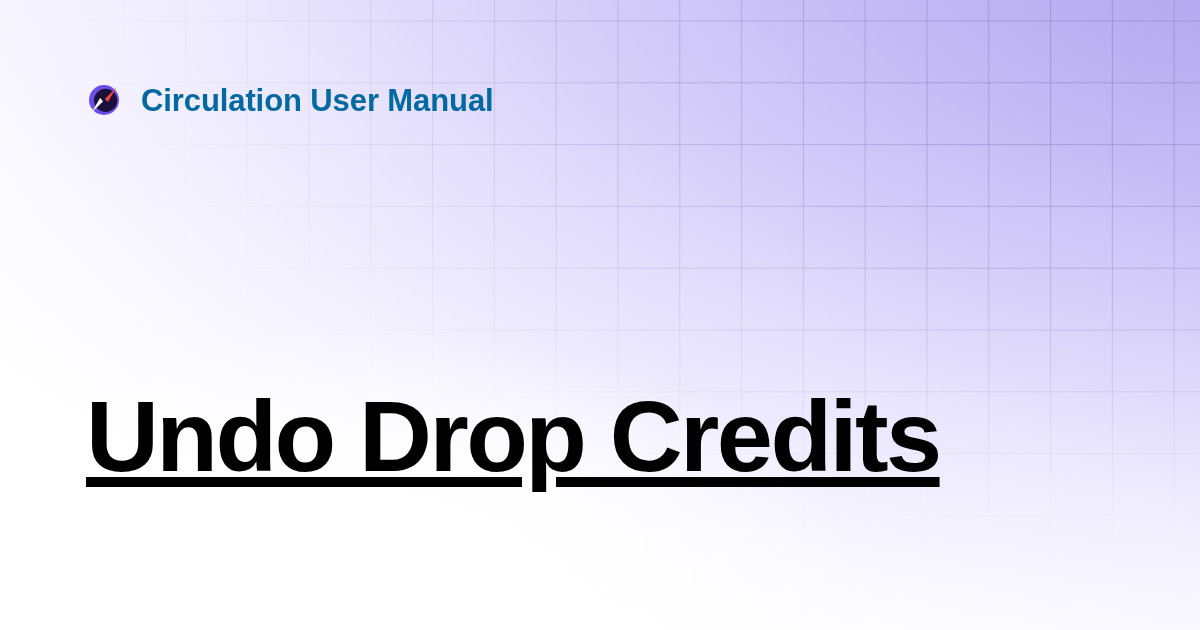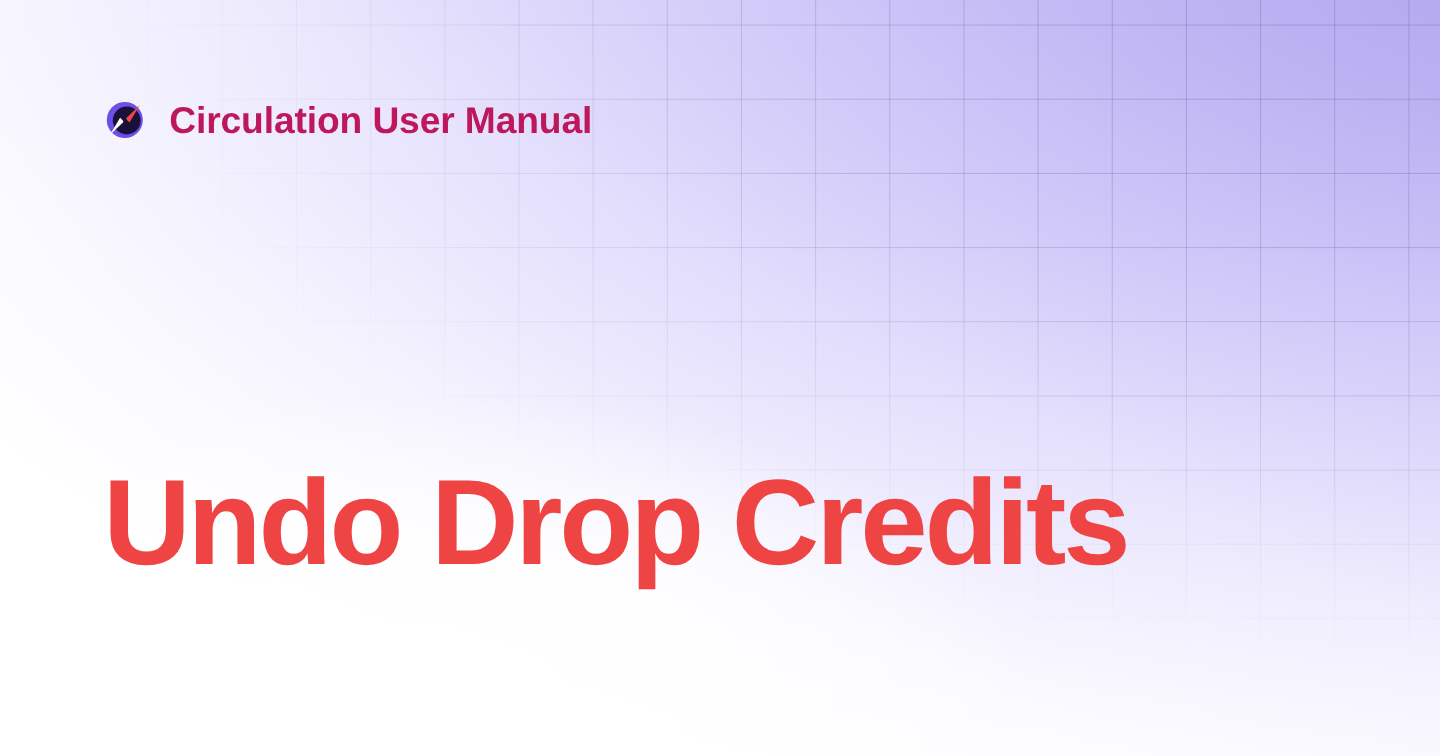--- a/index.html
+++ b/index.html
@@ -111,36 +111,37 @@
     width: 36px;
     height: 36px;
     display: block;
     flex: 0 0 36px;
   }
 
   .brand-name {
     font-size: 31px;
     font-weight: 700;
     letter-spacing: -0.1px;
-    color: #be185d;
+    color: #0369a1;
     white-space: nowrap;
     line-height: 1;
   }
 
   .page-title {
     position: absolute;
     left: 86px;
     right: 86px;
     bottom: 72px;
     font-size: 101px;
     font-weight: 700;
     letter-spacing: -2.6px;
     line-height: 1.06;
-    color: #ef4444;
+    color: #000000;
     white-space: nowrap;
+    text-decoration: underline;
   }
 </style>
 </head>
 <body>
 
 <div id="og-card">
 
   <div class="bg-base"></div>
   <div class="bg-wash"></div>
   <div class="bg-wash-2"></div>

